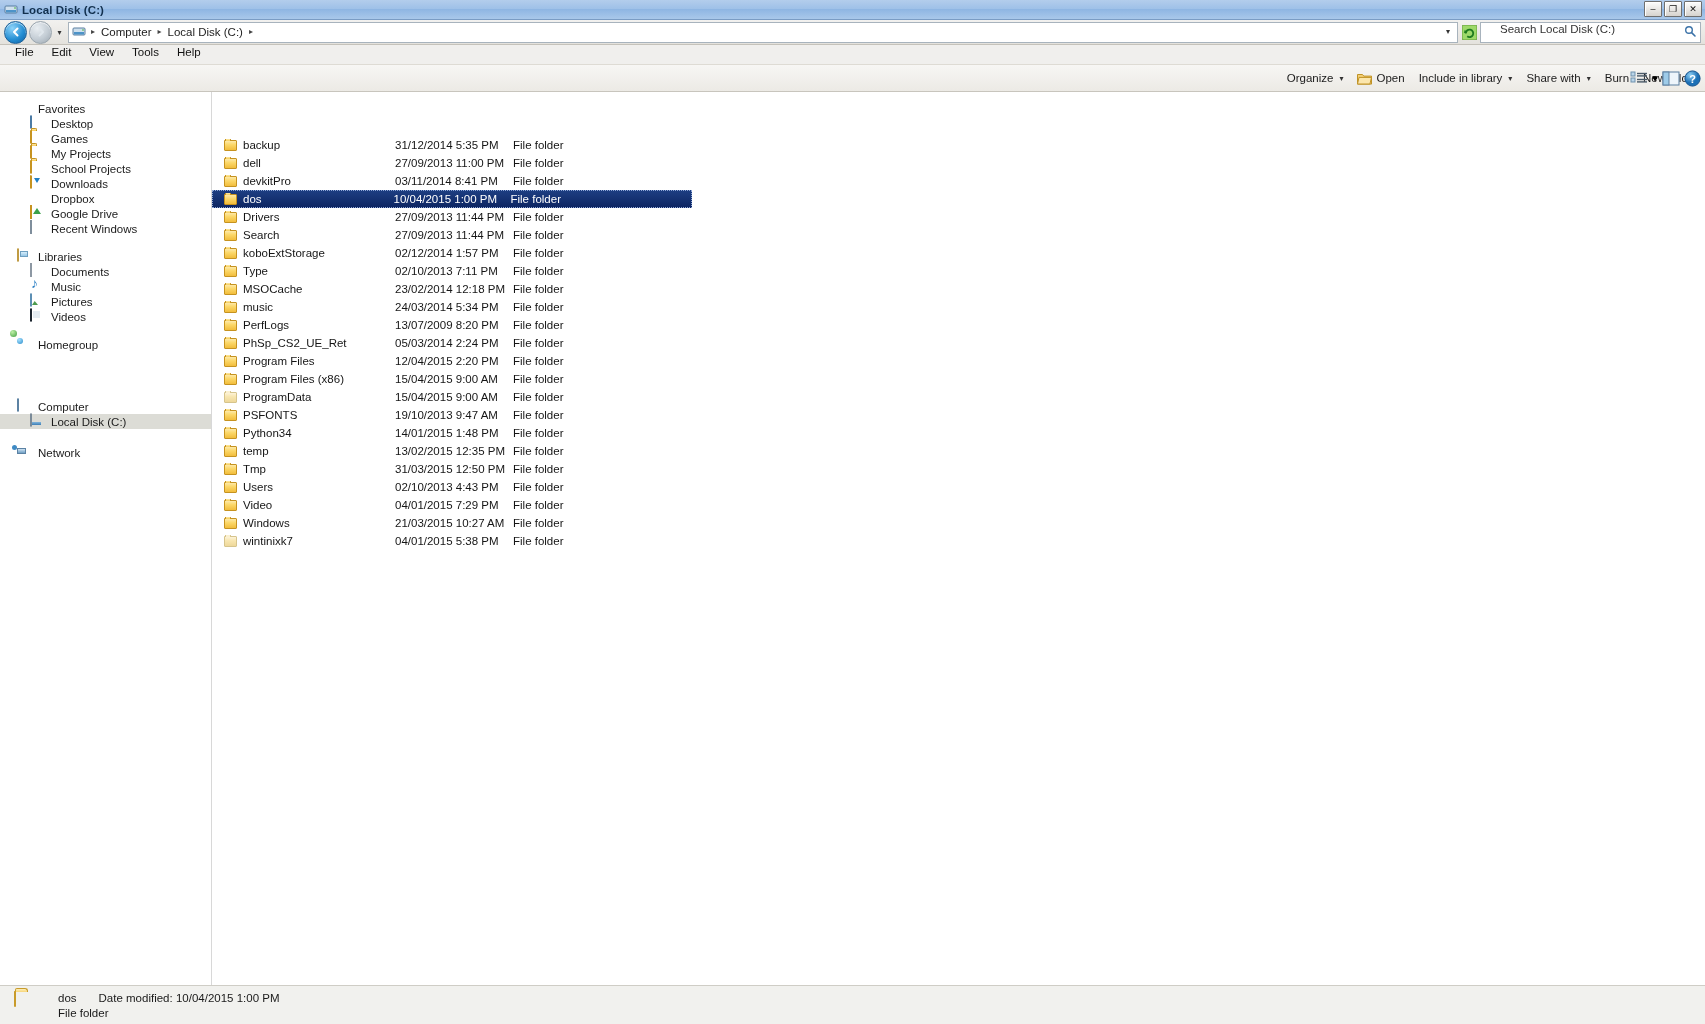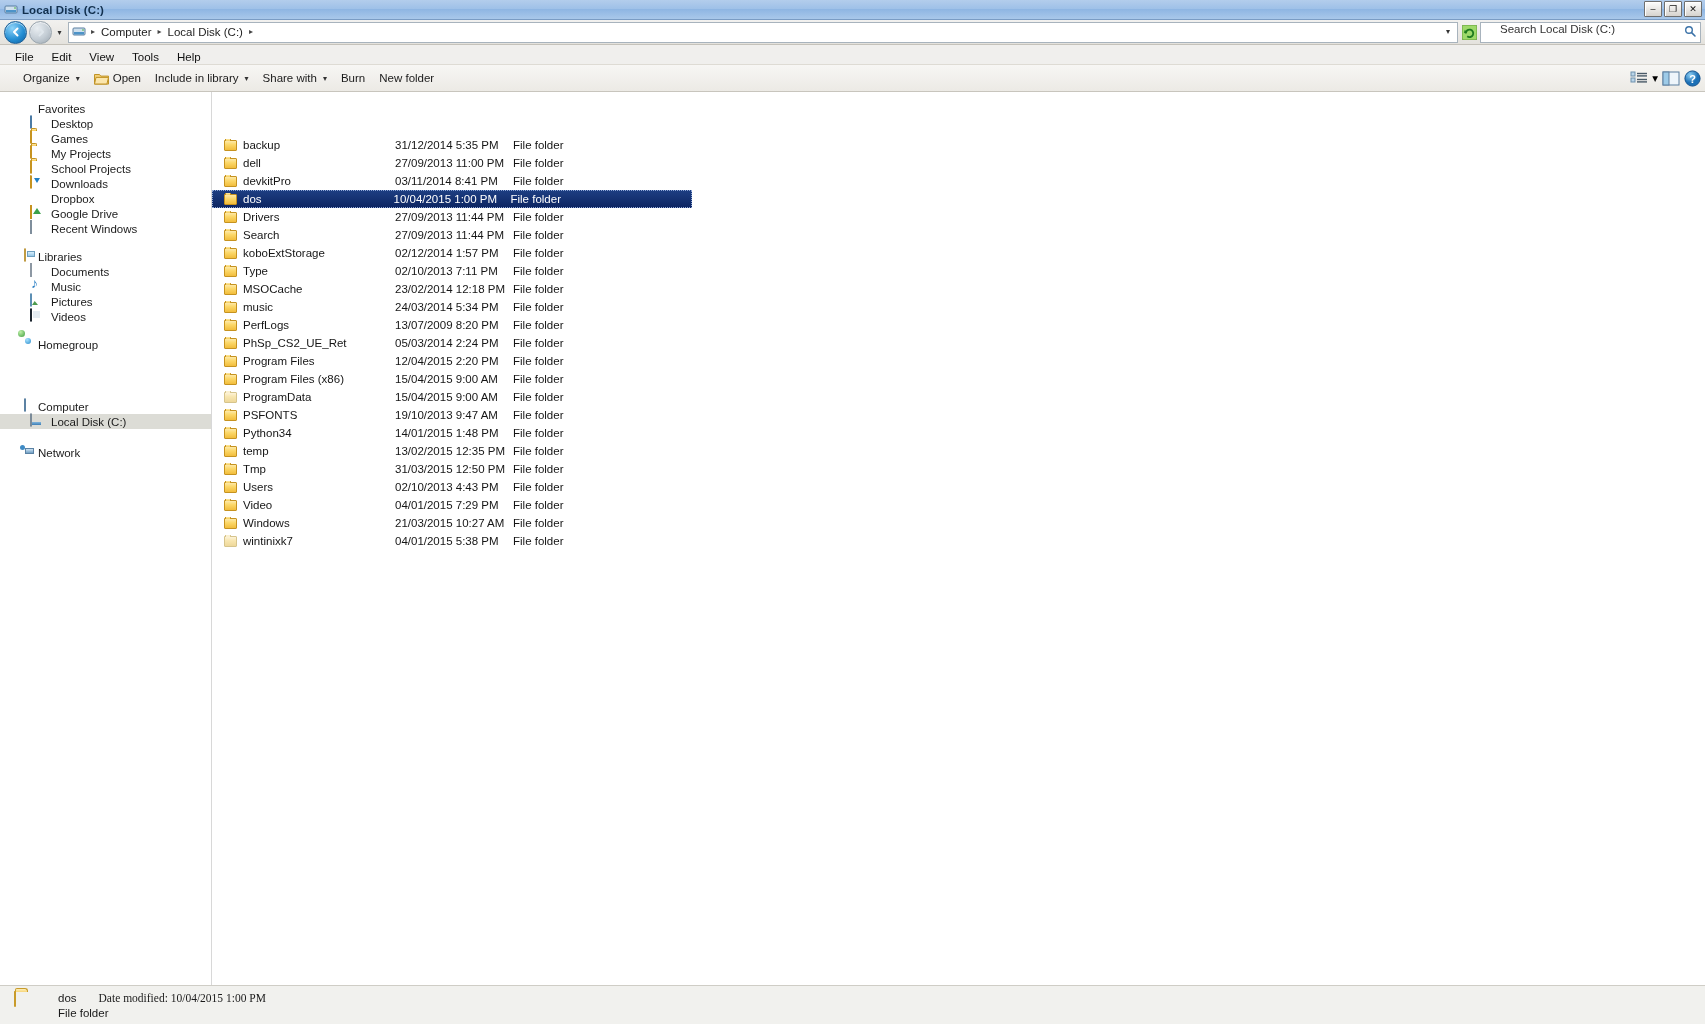--- a/index.html
+++ b/index.html
@@ -107,36 +107,37 @@
     position: relative;
   }
   .search-icon-wrap {
     position: absolute; right: 3px; top: 2px;
   }
 
   
   .menubar {
     height: 19px; flex: none;
     background: #f0efed;
-    display: flex; align-items: flex-end;
+    display: flex; align-items: flex-start;
     padding-left: 6px;
     font-size: 11.5px;
   }
   .menu-item { padding: 1px 9px; color: #111; }
 
   
   .cmdbar {
     height: 26px; flex: none;
     background: linear-gradient(to bottom,#f7f6f4,#eceae5);
     border-top: 1px solid #dedbd4;
     border-bottom: 1px solid #c8c5bd;
     display: flex; align-items: center;
-    padding: 0 16px;
+    padding: 0 0;
     font-size: 11.5px;
     position: relative;
+    justify-content: flex-end;
   }
   .cmd {
     display: flex; align-items: center; gap: 4px;
     padding: 2px 7px; height: 20px; color: #1b1b1b; white-space: nowrap;
   }
   .cmd .caret { font-size: 8px; color: #333; margin-left: 2px; }
   .cmd-right {
     position: absolute; right: 4px; top: 0; height: 26px;
     display: flex; align-items: center; gap: 4px;
   }
@@ -152,21 +153,21 @@
     border-right: 1px solid #d8d8d8;
     padding-top: 9px;
     overflow: hidden;
     position: relative;
   }
   .nav-group { margin-bottom: 0; }
   .nav-row {
     height: 15px; display: flex; align-items: center;
     font-size: 11.5px; color: #1b1b1b; white-space: nowrap;
   }
-  .nav-row.root { padding-left: 17px; text-align: center; }
+  .nav-row.root { padding-left: 17px; }
   .nav-row.child { padding-left: 30px; }
   .nav-row.sel { background: #dcdcd6; }
   .nav-ico { width: 16px; height: 15px; margin-right: 5px; flex: none; position: relative; }
   .nav-gap { height: 13px; }
 
   
   .listpane {
     flex: 1 1 auto; display: flex; flex-direction: column;
     min-width: 0; background: #fff;
   }
@@ -399,21 +400,21 @@
     box-sizing: border-box;
   }
   .big-folder::before {
     content: ""; position: absolute; top: -4px; left: 0; width: 13px; height: 4px;
     background: linear-gradient(to bottom,#fdeeb8,#f7d578);
     border: 1px solid #c89b2a; border-bottom: none; border-radius: 2px 3px 0 0;
     box-sizing: border-box;
   }
   .details-text { display: flex; flex-direction: column; gap: 3px; font-size: 11.5px; color: #1a1a1a; }
   .details-line1 { display: flex; align-items: center; gap: 22px; }
-  .details-datelabel { color: #1a1a1a; font-family: Liberation Serif, serif; }
+  .details-datelabel { color: #1a1a1a; }
 
   
   .statusbar {
     height: 18px; flex: none;
     background: linear-gradient(to bottom,#f3f2f0,#e6e4df);
     border-top: 1px solid #cfcdc6;
     display: flex; align-items: center;
     padding-left: 5px;
     font-size: 11.5px; color: #1b1b1b;
   }

